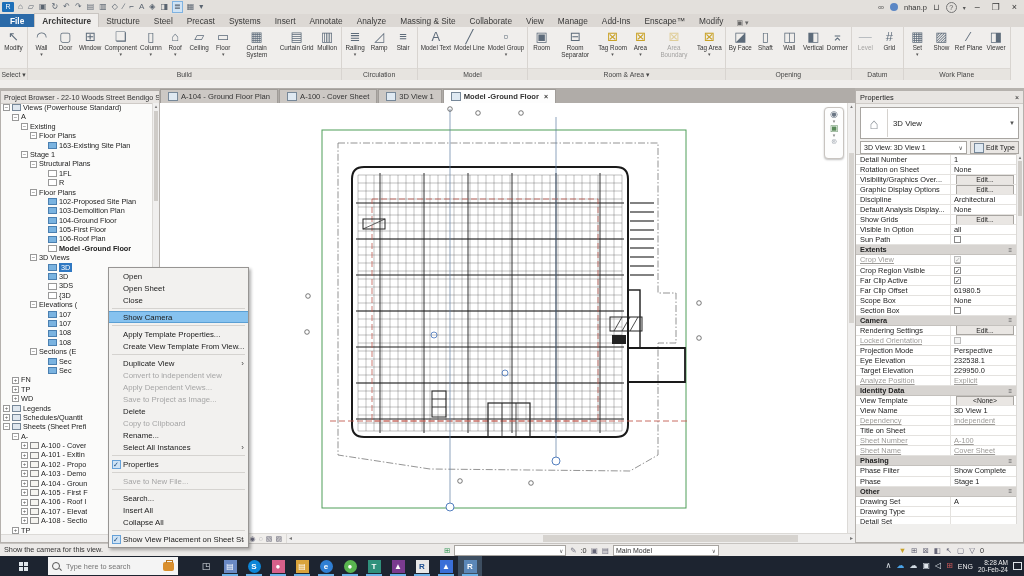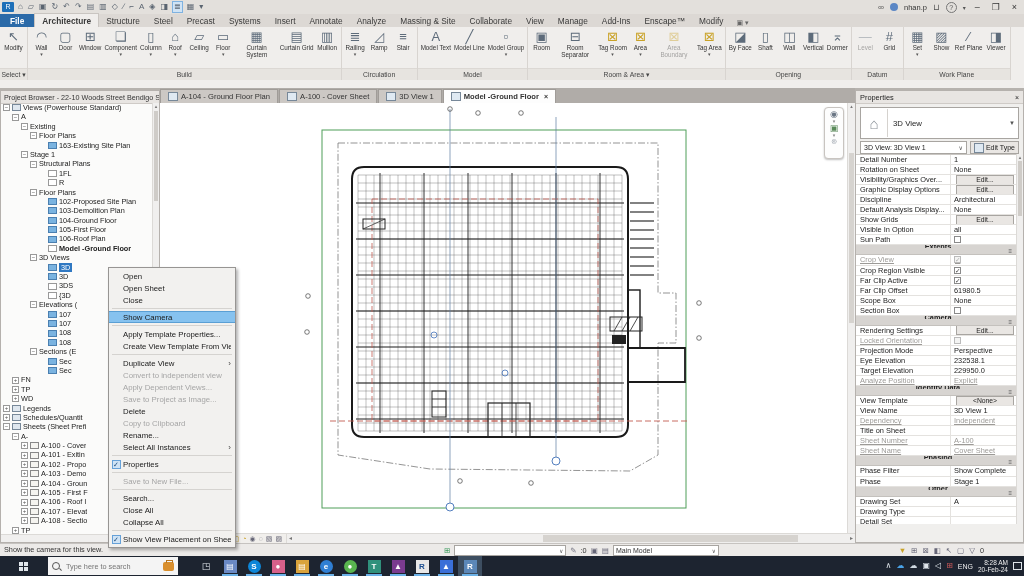--- a/index.html
+++ b/index.html
@@ -115,38 +115,38 @@
   .edittype .eic{width:8px;height:8px;border:1px solid #789;background:#dfe9f2;}
   #prop-rows{position:absolute;left:0;top:63px;right:7px;bottom:18px;background:#fff;
     border-top:1px solid #c9c6c2;overflow:hidden;}
   .prow{height:10.05px;display:flex;border-bottom:1px solid #e4e2df;box-sizing:border-box;
     align-items:center;}
   .prow .pl{width:90px;padding-left:4px;border-right:1px solid #e4e2df;overflow:hidden;
     white-space:nowrap;height:100%;display:flex;align-items:center;flex:none;}
   .prow .pv{flex:1;padding-left:3px;overflow:hidden;white-space:nowrap;height:100%;
     display:flex;align-items:center;}
   .prow.dis .pl,.prow.dis .pv{color:#9c9a97;text-decoration:underline;}
-  .prow.sec{background:#d7d4d1;font-weight:bold;border-bottom:1px solid #c4c1bd;flex-direction:column;}
+  .prow.sec{background:#d7d4d1;font-weight:bold;border-bottom:1px solid #c4c1bd;}
   .prow.sec .pl{border-right:none;width:auto;flex:1;}
   .prow.sec .pin{margin-left:auto;padding-right:4px;font-weight:normal;font-size:6px;color:#555;}
   .pbtn{margin:1px 2px;flex:1;height:8px;background:#e9e6e3;border:1px solid #a8a5a1;
     font-size:6.8px;display:flex;align-items:center;justify-content:center;}
   .pchk{width:7px;height:7px;border:1px solid #8a8a8a;background:#fff;font-size:6.5px;
     line-height:6px;text-align:center;color:#333;box-sizing:border-box;}
   .pchk.dim{border-color:#bbb;color:#aaa;background:#f4f4f3;}
   .pr-vs{position:absolute;right:0;top:63px;bottom:18px;width:7px;background:#f0efee;
     border-left:1px solid #dcdad7;font-size:5px;color:#777;text-align:center;box-sizing:border-box;}
   .pr-vs .thumb{position:absolute;left:1px;right:1px;top:7px;height:55px;background:#cfccc8;}
   .pr-bottom{position:absolute;left:0;right:0;bottom:0;height:18px;display:flex;align-items:center;
     padding:0 5px;box-sizing:border-box;}
   .pr-help{color:#2a6ccc;text-decoration:underline;font-size:7.2px;}
   .pr-apply{margin-left:auto;width:38px;height:11px;background:#e5e2df;border:1px solid #bdb9b5;
     color:#9c9a97;font-size:7px;display:flex;align-items:center;justify-content:center;}
   
-  #ctxmenu{position:absolute;left:108px;top:267px;width:128px;background:#f2f1ef;
+  #ctxmenu{position:absolute;left:108px;top:267px;width:141px;background:#f2f1ef;
     border:1px solid #979593;box-shadow:2px 2px 3px rgba(0,0,0,.3);z-index:50;
     font-size:7.8px;color:#1a1a1a;padding:2px 0;box-sizing:border-box;}
   .mitem{height:12px;display:flex;align-items:center;padding:0 4px 0 0;position:relative;}
   .mitem .gut{width:14px;flex:none;display:flex;align-items:center;justify-content:center;}
   .mitem .chk{width:9px;height:9px;background:#cfe3f5;border:1px solid #66a1d8;font-size:7px;
     line-height:8px;text-align:center;color:#1a4a7a;box-sizing:border-box;}
   .mitem .ml{flex:1;white-space:nowrap;overflow:hidden;}
   .mitem .sub{font-size:8px;color:#444;padding-left:4px;}
   .mitem.dis .ml{color:#a6a6a6;}
   .mitem.hl{background:#86c2ef;border-top:1px solid #5a9fd4;border-bottom:1px solid #5a9fd4;height:12px;box-sizing:border-box;}
@@ -1181,21 +1181,21 @@
         <span class="gut"></span>
         <span class="ml">Save to New File...</span>
       </div>
       <div class="msep"></div>
       <div class="mitem">
         <span class="gut"></span>
         <span class="ml">Search...</span>
       </div>
       <div class="mitem">
         <span class="gut"></span>
-        <span class="ml">Close All</span>
+        <span class="ml">Insert All</span>
       </div>
       <div class="mitem">
         <span class="gut"></span>
         <span class="ml">Collapse All</span>
       </div>
       <div class="msep"></div>
       <div class="mitem">
         <span class="gut">
           <span class="chk">✓</span>
         </span>

